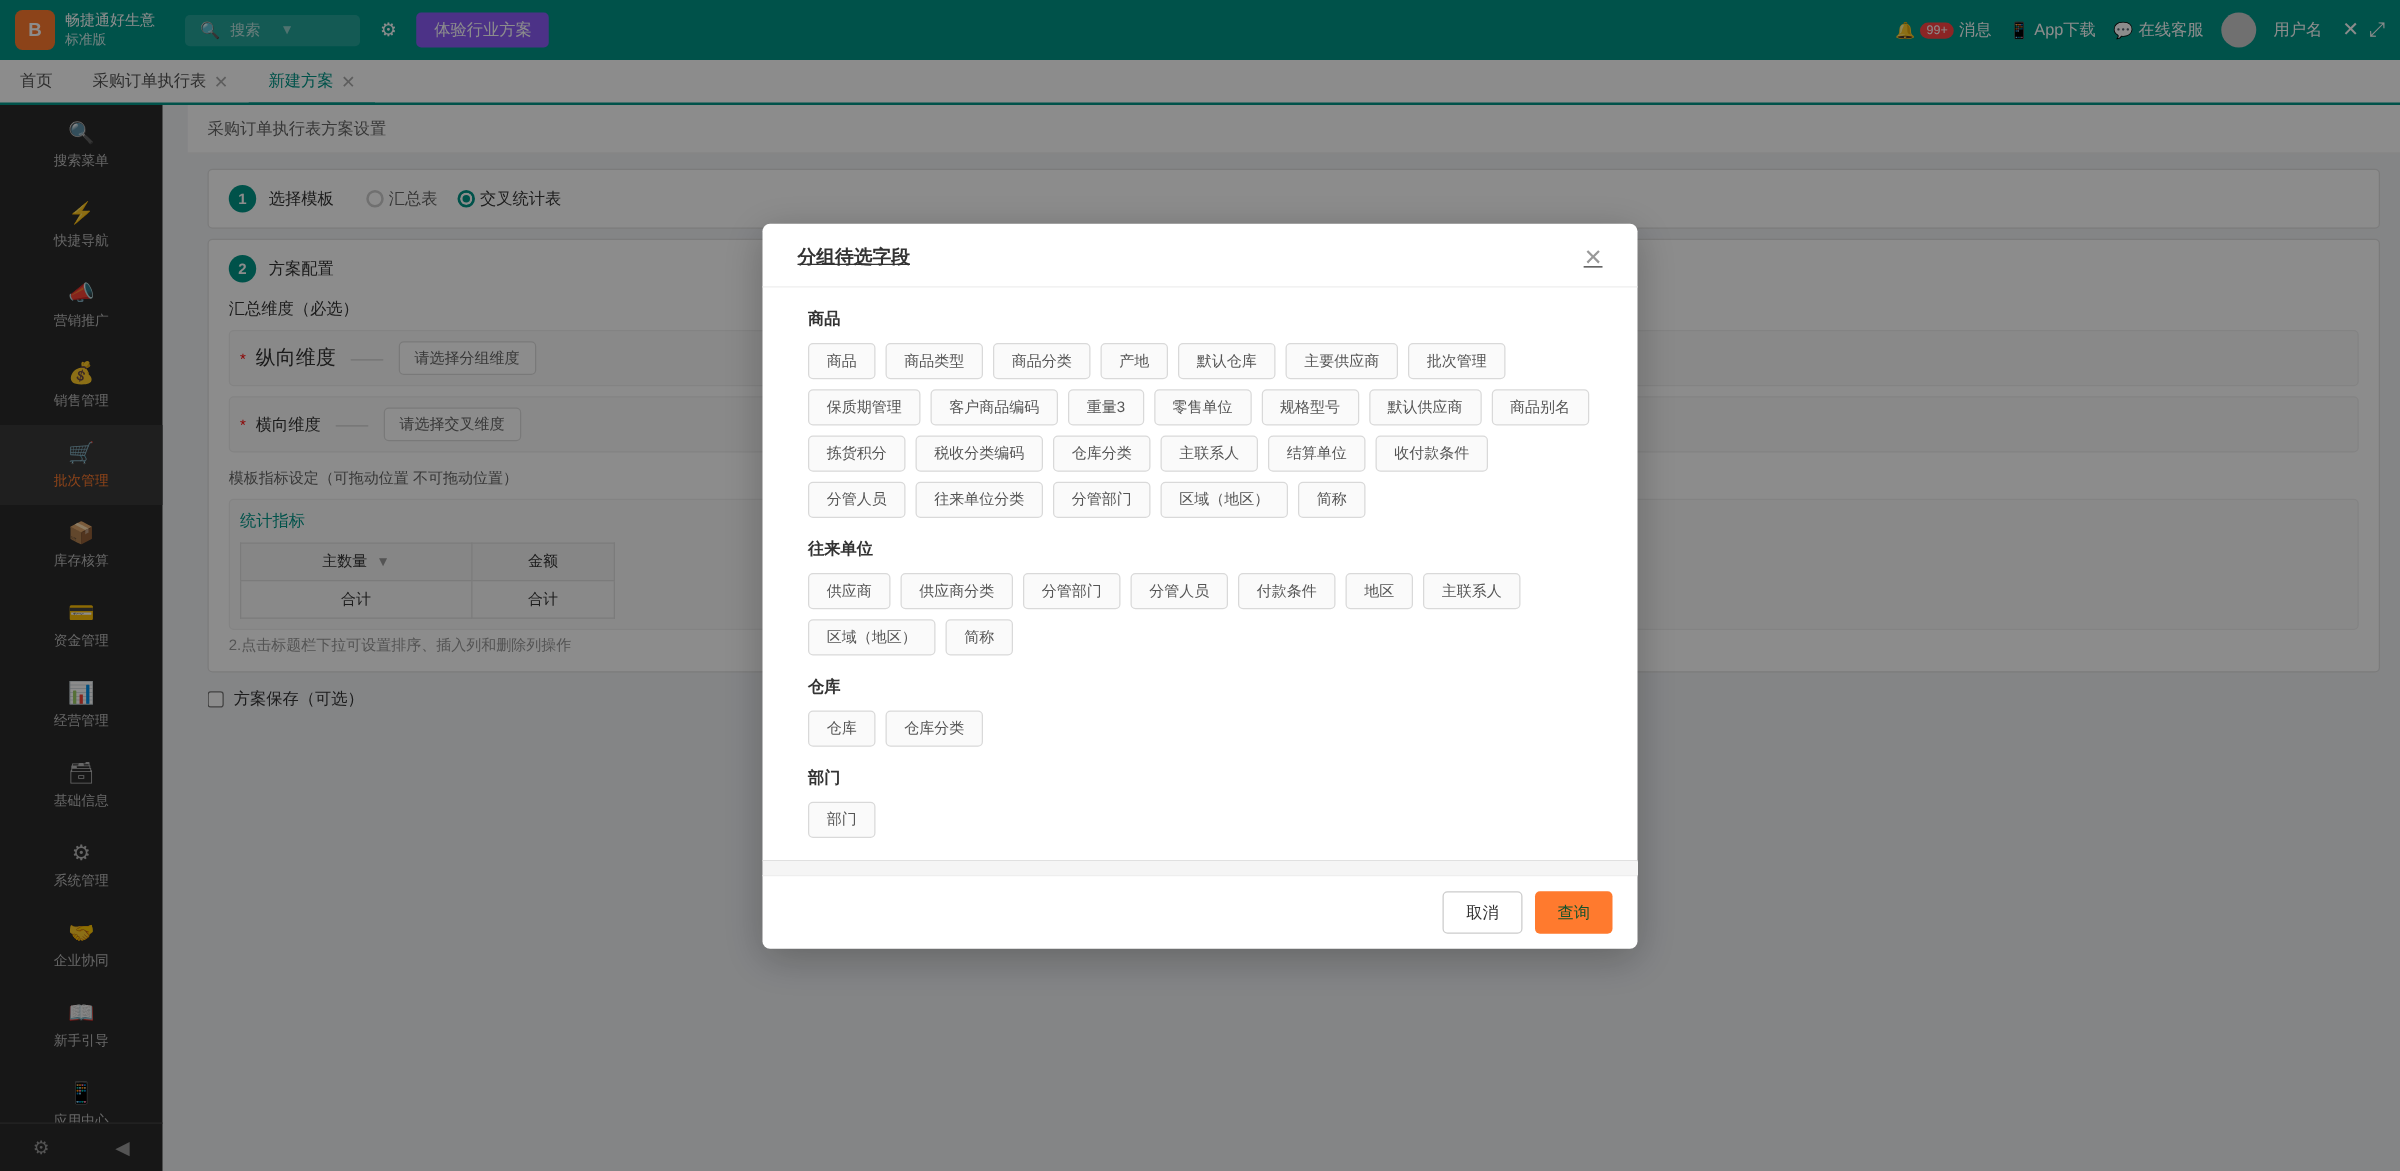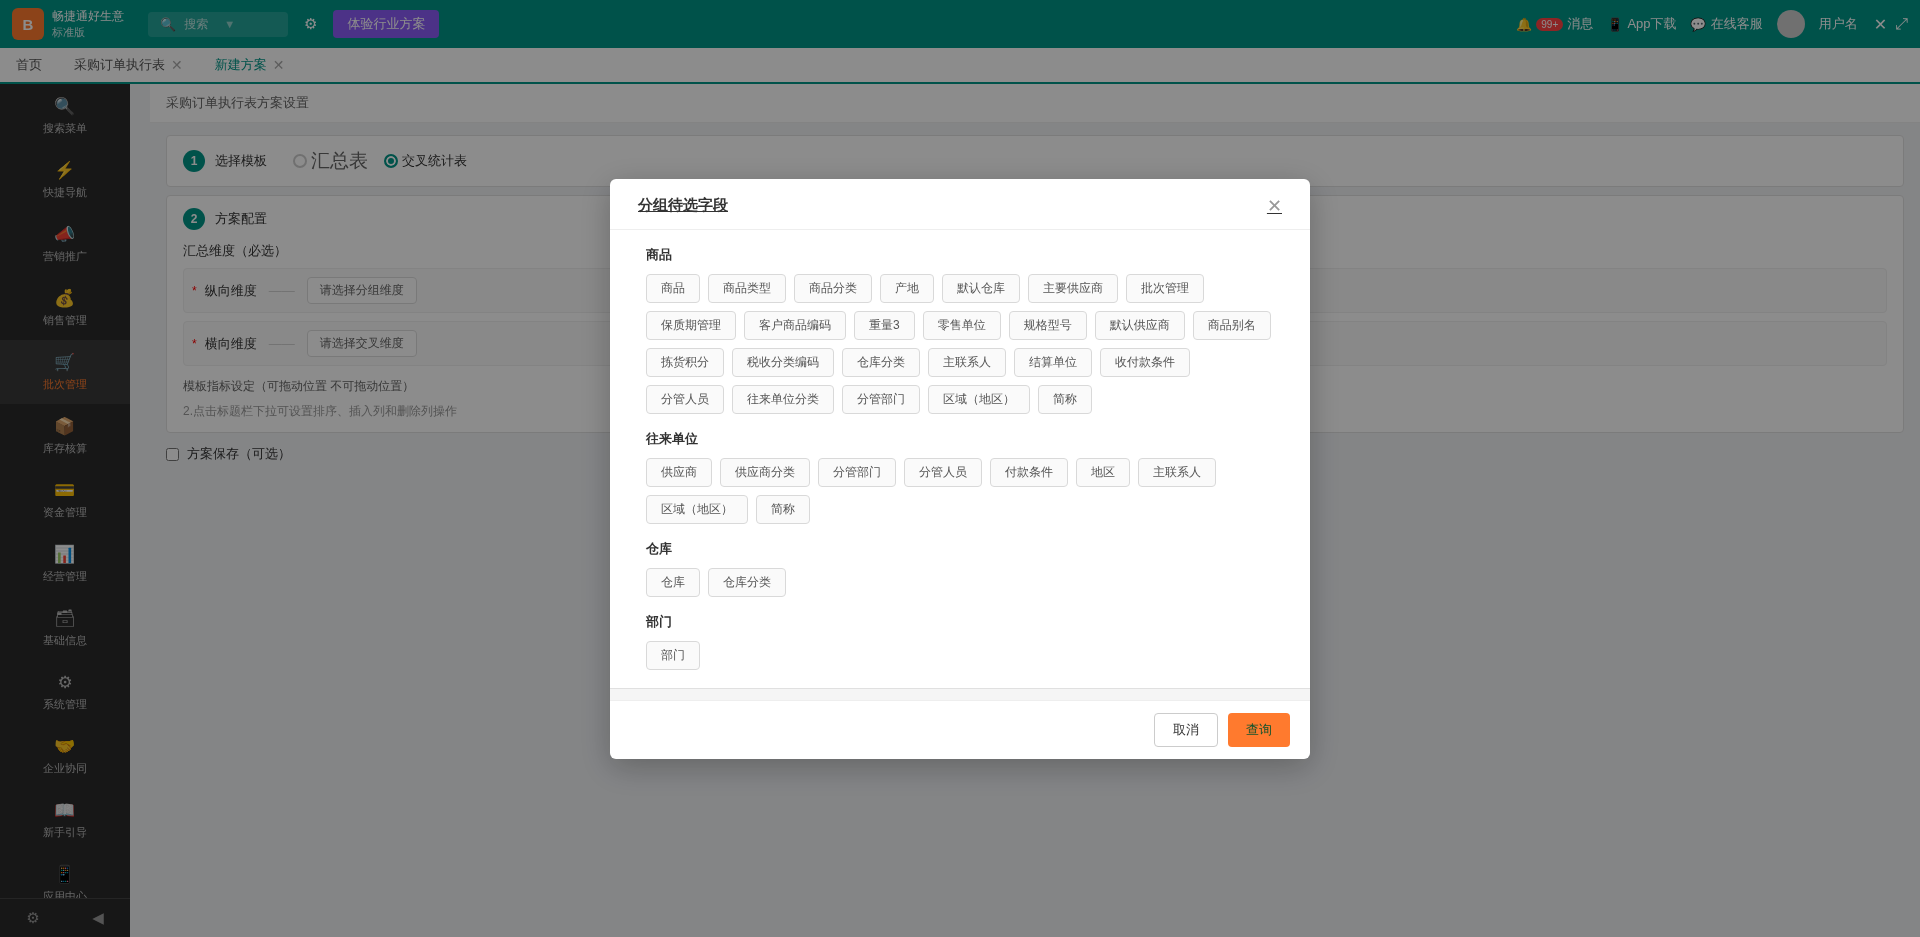--- a/index.html
+++ b/index.html
@@ -181,51 +181,71 @@
 
       <div style="padding:10px 16px; background:#fff; border-bottom:1px solid #eee; font-size:13px; color:#666;">
         <span>采购订单执行表方案设置</span>
       </div>
 
       <div style="background:#fff; margin:12px 16px 0; border:1px solid #e0e0e0; border-radius:4px; padding:12px 16px;">
         <div style="display:flex; align-items:center; gap:10px;">
           <div class="step-num">1</div>
           <span style="font-size:13px; font-weight:500;">选择模板</span>
           <div style="display:flex; align-items:center; gap:16px; margin-left:16px;">
-            <label style="display:flex; align-items:center; gap:4px; cursor:pointer; color:#666; font-size:19px;">
+            <label style="display:flex; align-items:center; gap:4px; cursor:pointer; color:#666; font-size:13px;">
               <span style="display:inline-block; width:14px; height:14px; border-radius:50%; border:2px solid #ccc; flex-shrink:0;"></span>
               <span>汇总表</span>
             </label>
             <label style="display:flex; align-items:center; gap:4px; cursor:pointer; color:#333; font-size:13px;">
               <span style="display:inline-block; width:14px; height:14px; border-radius:50%; border:2px solid #009688; background:#009688; box-shadow: inset 0 0 0 2px #fff; flex-shrink:0;"></span>
               <span>交叉统计表</span>
             </label>
           </div>
         </div>
       </div>
 
       <div style="background:#fff; margin:8px 16px 0; border:1px solid #e0e0e0; border-radius:4px; padding:12px 16px;">
         <div style="display:flex; align-items:center; gap:10px; margin-bottom:12px;">
           <div class="step-num">2</div>
           <span style="font-size:13px; font-weight:500;">方案配置</span>
         </div>
         <div style="font-size:13px; color:#333; margin-bottom:8px;">汇总维度（必选）</div>
         <div style="display:flex; align-items:center; gap:8px; margin-bottom:8px; padding:8px; background:#fafafa; border:1px solid #eee; border-radius:4px;">
           <span style="color:#f00; font-size:12px;">*</span>
-          <span style="font-size:13px; color:#333;">纵向维度</span>
+          <span style="font-size:16px; color:#333;">纵向维度</span>
           <span style="color:#ccc; margin:0 4px;">——</span>
           <button style="background:#fff; border:1px solid #ddd; border-radius:4px; padding:4px 12px; font-size:12px; color:#666; cursor:pointer;">请选择分组维度</button>
         </div>
         <div style="display:flex; align-items:center; gap:8px; margin-bottom:12px; padding:8px; background:#fafafa; border:1px solid #eee; border-radius:4px;">
           <span style="color:#f00; font-size:12px;">*</span>
           <span style="font-size:13px; color:#333;">横向维度</span>
           <span style="color:#ccc; margin:0 4px;">——</span>
           <button style="background:#fff; border:1px solid #ddd; border-radius:4px; padding:4px 12px; font-size:12px; color:#666; cursor:pointer;">请选择交叉维度</button>
         </div>
         <div style="font-size:12px; color:#666; margin-bottom:8px;">模板指标设定（可拖动位置 不可拖动位置）</div>
+        <div style="background:#fafafa; border:1px solid #eee; border-radius:4px; padding:8px;">
+          <div style="font-size:13px; font-weight:500; color:#009688; margin-bottom:8px;">统计指标</div>
+          <table style="border-collapse:collapse; width:300px;">
+            <thead>
+              <tr>
+                <th style="border:1px solid #e0e0e0; padding:6px 12px; font-size:12px; background:#f5f5f5; font-weight:normal;">
+                  <span>主数量</span>
+                  <span style="margin-left:4px; color:#999; font-size:11px;">▼</span>
+                </th>
+                <th style="border:1px solid #e0e0e0; padding:6px 12px; font-size:12px; background:#f5f5f5; font-weight:normal;">金额</th>
+              </tr>
+            </thead>
+            <tbody>
+              <tr>
+                <td style="border:1px solid #e0e0e0; padding:6px 12px; font-size:12px; text-align:center;">合计</td>
+                <td style="border:1px solid #e0e0e0; padding:6px 12px; font-size:12px; text-align:center;">合计</td>
+              </tr>
+            </tbody>
+          </table>
+        </div>
         <div style="font-size:12px; color:#999; margin-top:4px;">    2.点击标题栏下拉可设置排序、插入列和删除列操作</div>
       </div>
 
       <div style="padding:12px 16px; display:flex; align-items:center; gap:8px;">
         <input type="checkbox" style="">
         <span style="font-size:13px; color:#333;">方案保存（可选）</span>
       </div>
     </div>
   </div>
 

